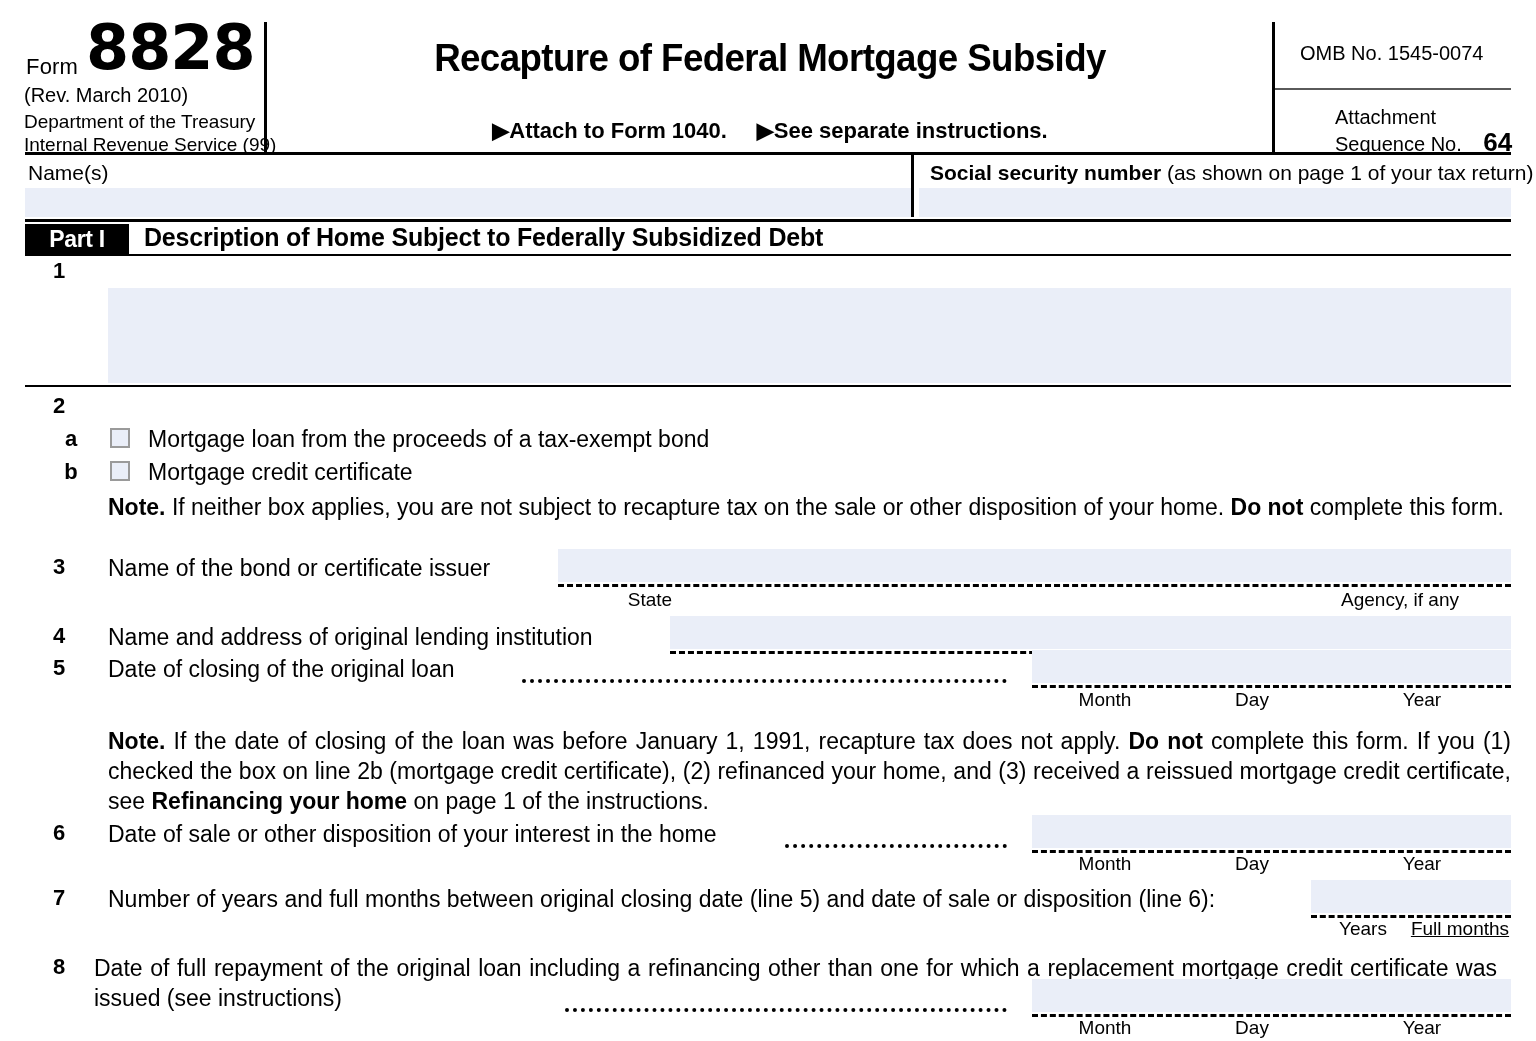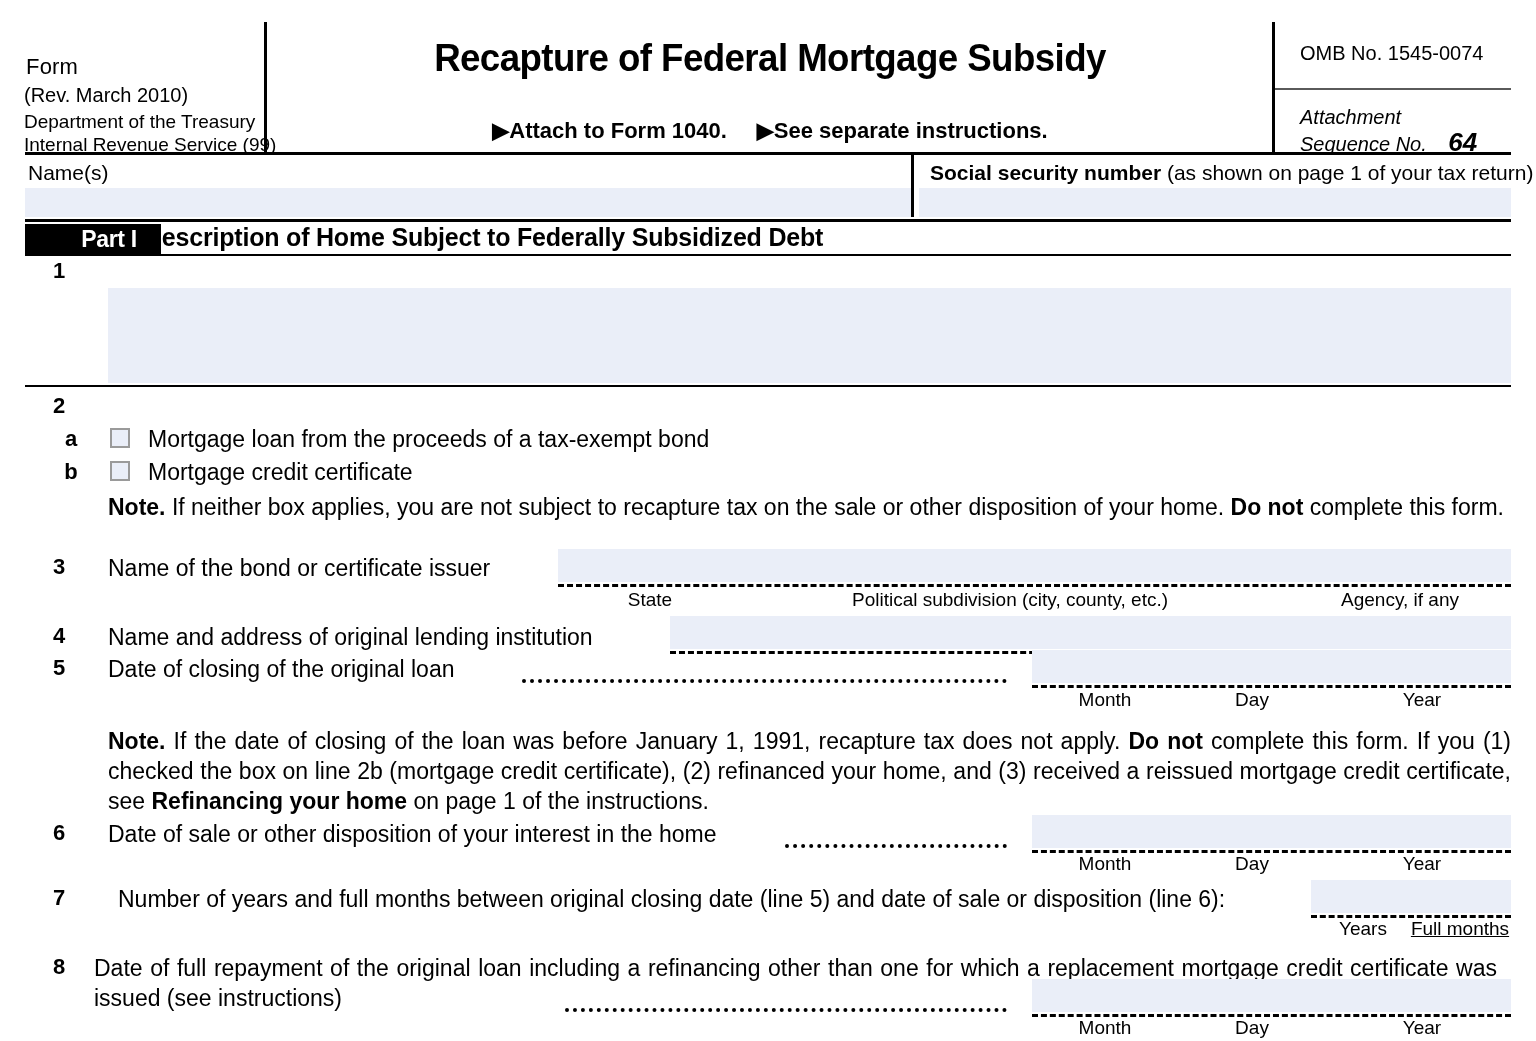--- a/index.html
+++ b/index.html
@@ -103,25 +103,24 @@
   }
   .attach-row .gap { display: inline-block; width: 30px; }
   .omb {
     position: absolute;
     left: 1300px;
     top: 42px;
     font-size: 20px;
   }
   .attach-seq {
     position: absolute;
-    left: 1300px;
+    left: 1335px;
     top: 105px;
     font-size: 20px;
     line-height: 25px;
-    font-style: italic;
   }
   .attach-seq .big {
     font-size: 26px;
     font-weight: bold;
     margin-left: 16px;
   }
 
   
   .namelbl {
     position: absolute;
@@ -134,21 +133,20 @@
     font-size: 21px;
   }
   .ssnlbl b { font-weight: bold; }
 
   
   .partbar {
     position: absolute;
     left: 25px; top: 224px;
     width: 104px; height: 30px;
     background: #000000;
-    padding-left: 32px;
   }
   .partbar span {
     display: block;
     color: #ffffff;
     font-size: 23px;
     font-weight: bold;
     text-align: center;
     line-height: 30px;
     letter-spacing: -.3px;
   }
@@ -198,20 +196,21 @@
     border: 2px solid #9a9a9a;
     box-sizing: border-box;
   }
 </style>
 </head>
 <body>
 
 <div id="form-page">
 
   <div class="form-word">Form</div>
+  <div class="form-number">8828</div>
   <div class="rev-line">(Rev. March 2010)</div>
   <div class="dept-line">
     <div>Department of the Treasury</div>
     <div>Internal Revenue Service (99)</div>
   </div>
 
   <div class="vrule" style="left:264px; top:22px; height:130px;"></div>
 
   <div class="vrule" style="left:1272px; top:22px; height:130px;"></div>
 
@@ -259,21 +258,20 @@
     <b>Note.</b><span> If neither box applies, you are not subject to recapture tax on the sale or other disposition of your home. </span><b>Do not</b><span> complete this form.</span>
   </div>
 
   <div class="txt" style="left:148px; top:457px;">Mortgage credit certificate</div>
 
   <div class="lineno" style="left:42px; top:554px;">3</div>
   <div class="txt" style="left:108px; top:553px;">Name of the bond or certificate issuer</div>
   <div class="fld" style="left:558px; top:549px; width:953px; height:33px;"></div>
   <div class="dashline" style="left:558px; top:584px; width:953px;"></div>
   <div class="sublbl" style="left:570px; top:589px; width:160px;">State</div>
-  <div class="sublbl" style="left:760px; top:589px; width:500px;">Political subdivision (city, county, etc.)</div>
   <div class="sublbl" style="left:1300px; top:589px; width:200px;">Agency, if any</div>
 
   <div class="lineno" style="left:42px; top:623px;">4</div>
   <div class="txt" style="left:108px; top:622px;">Name and address of original lending institution</div>
   <div class="fld" style="left:670px; top:616px; width:841px; height:33px;"></div>
   <div class="dashline" style="left:670px; top:651px; width:841px;"></div>
 
   <div class="lineno" style="left:42px; top:655px;">5</div>
   <div class="txt" style="left:108px; top:654px;">Date of closing of the original loan</div>
   <div class="leader" style="left:522px; top:679px; width:485px;"></div>
@@ -290,21 +288,21 @@
   <div class="lineno" style="left:42px; top:820px;">6</div>
   <div class="txt" style="left:108px; top:819px;">Date of sale or other disposition of your interest in the home</div>
   <div class="leader" style="left:785px; top:844px; width:222px;"></div>
   <div class="fld" style="left:1032px; top:815px; width:479px; height:33px;"></div>
   <div class="dashline" style="left:1032px; top:850px; width:479px;"></div>
   <div class="sublbl" style="left:1045px; top:853px; width:120px;">Month</div>
   <div class="sublbl" style="left:1197px; top:853px; width:110px;">Day</div>
   <div class="sublbl" style="left:1360px; top:853px; width:124px;">Year</div>
 
   <div class="lineno" style="left:42px; top:885px;">7</div>
-  <div class="txt" style="left:108px; top:884px;margin-left:10px;">Number of years and full months between original closing date (line 5) and date of sale or disposition (line 6):</div>
+  <div class="txt" style="left:108px; top:884px;">Number of years and full months between original closing date (line 5) and date of sale or disposition (line 6):</div>
   <div class="fld" style="left:1311px; top:880px; width:200px; height:33px;"></div>
   <div class="dashline" style="left:1311px; top:915px; width:200px;"></div>
   <div class="sublbl" style="left:1318px; top:918px; width:90px;">Years</div>
   <div class="sublbl" style="left:1404px; top:918px; width:112px;text-decoration:underline;">Full months</div>
 
   <div class="lineno" style="left:42px; top:954px;">8</div>
   <div class="txt just" style="left:94px; top:953px; width:1403px;">Date of full repayment of the original loan including a refinancing other than one for which a replacement mortgage credit certificate was issued (see instructions)</div>
   <div class="leader" style="left:565px; top:1008px; width:442px;"></div>
   <div class="fld" style="left:1032px; top:979px; width:479px; height:33px;"></div>
   <div class="dashline" style="left:1032px; top:1014px; width:479px;"></div>

